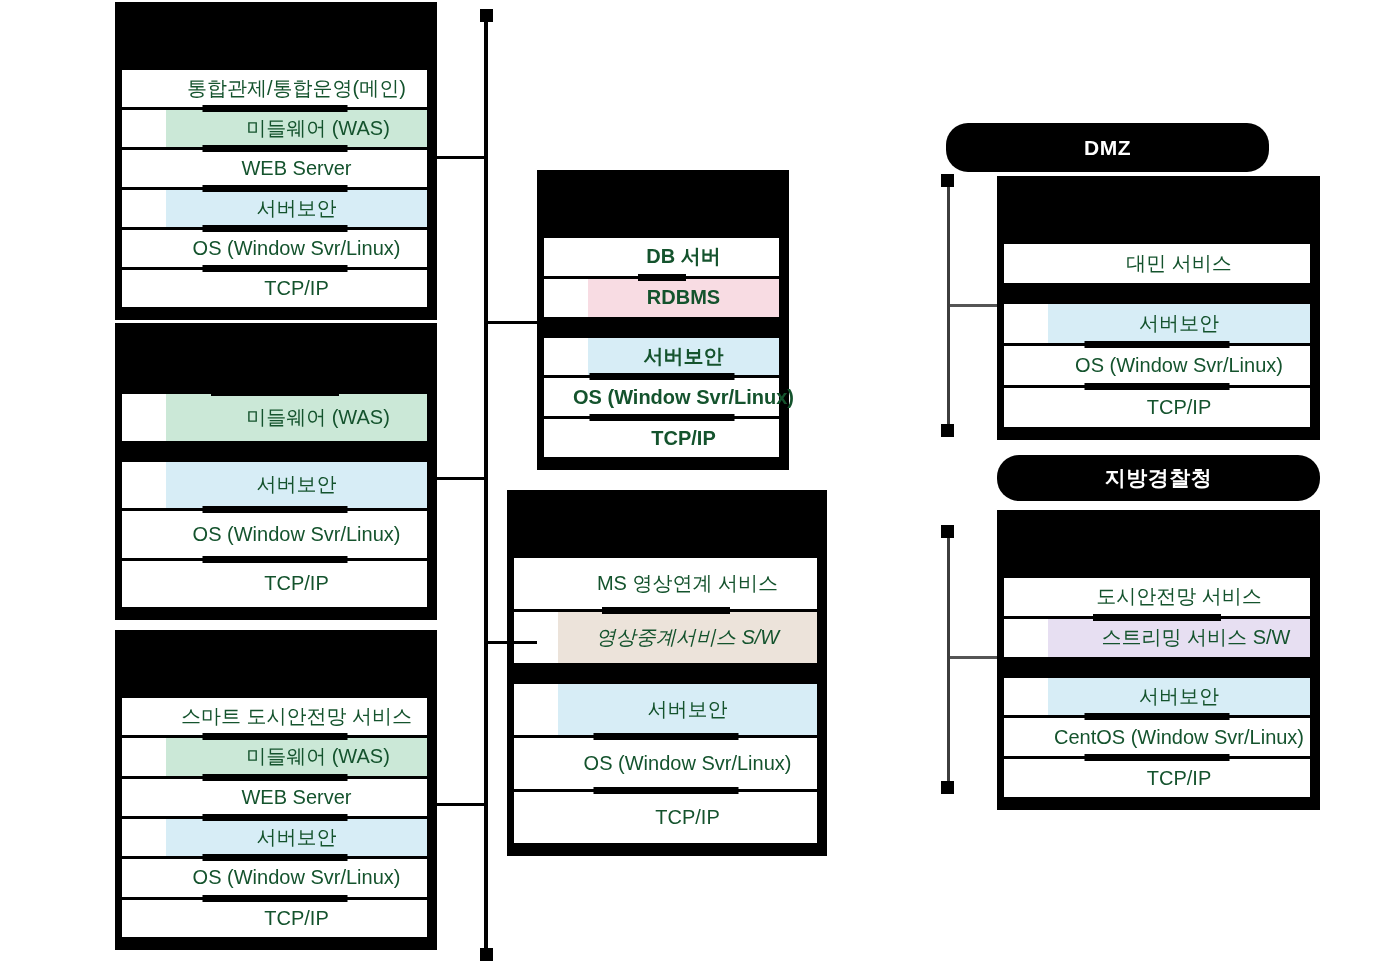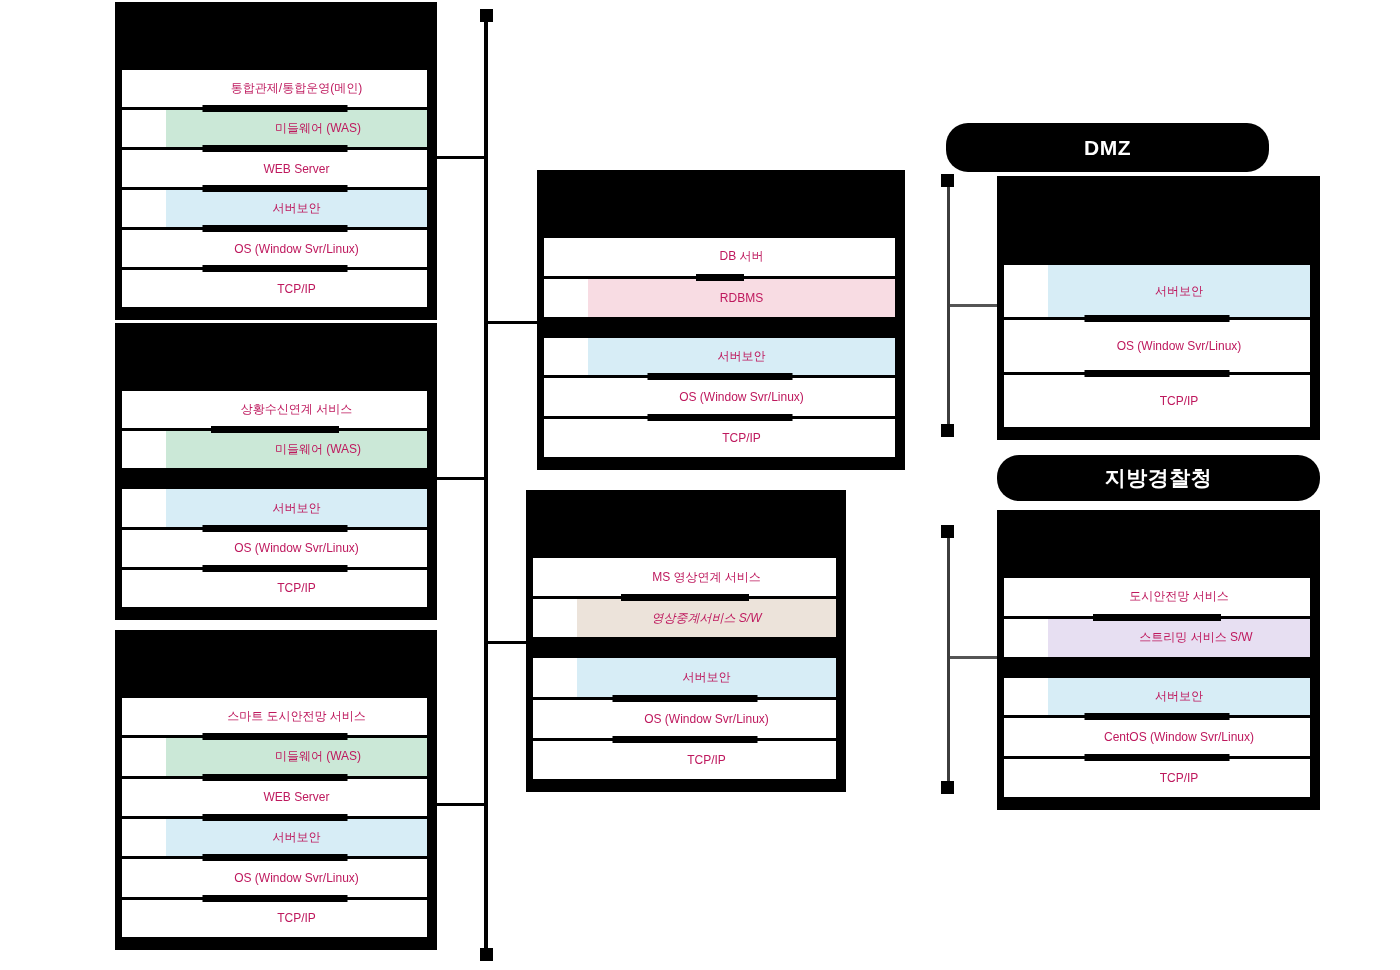--- a/index.html
+++ b/index.html
@@ -11,21 +11,21 @@
 
   
   .stack-box { position:absolute; background:#000000; }
   .box-header { position:absolute; left:0; top:0; right:0; height:68px; background:#000000; }
   .box-body {
     position:absolute; left:7px; right:10px; top:68px; bottom:13px;
     background:#ffffff; display:flex; flex-direction:column;
   }
   .row {
     flex:1; display:flex; align-items:center; justify-content:center;
-    font-size:12px; color:#be185d; background:#ffffff; white-space:nowrap;margin-left:44px;
+    font-size:20px; color:#14532d; background:#ffffff; white-space:nowrap;margin-left:44px;
   }
   .c-green  { background:#cbe8d7;padding-left:43px; }
   .c-blue   { background:#d7edf6; }
   .c-pink   { background:#f8dce3; }
   .c-tan    { background:#ece3da;font-style:italic; }
   .c-purple { background:#e7dff2;padding-left:34px; }
 
   .sep { height:3px; background:#000000; position:relative; flex:none; }
   .bar {
     position:absolute; left:50%; transform:translateX(-50%);
@@ -40,22 +40,22 @@
   .pill {
     position:absolute; background:#000000; color:#ffffff;
     border-radius:22px; display:flex; align-items:center; justify-content:center;
     font-size:21px; font-weight:700; letter-spacing:0.5px;
   }
 
   
   #box-main      { left:115px; top:2px;   width:322px; height:318px; }
   #box-situation { left:115px; top:323px; width:322px; height:297px; }
   #box-smart     { left:115px; top:630px; width:322px; height:320px; }
-  #box-db        { left:537px; top:170px; width:368px; height:300px; }
-  #box-video     { left:526px; top:490px; width:320px; height:302px; }
+  #box-db        { left:537px; top:170px; width:252px; height:300px;font-weight:bold; }
+  #box-video     { left:507px; top:490px; width:320px; height:366px; }
   #pill-dmz      { left:946px; top:123px; width:323px; height:49px; }
   #box-dmz       { left:997px; top:176px; width:323px; height:264px; }
   #pill-police   { left:997px; top:455px; width:323px; height:46px; }
   #box-police    { left:997px; top:510px; width:323px; height:300px; }
 
   
   .vline, .hline, .cap { position:absolute; }
   .cap { width:13px; height:13px; background:#000000; }
 
   #trunk       { left:484px; top:21px;  width:4px;  height:929px; background:#000000; }
@@ -106,21 +106,20 @@
       <div class="sep">
           <span class="bar w"></span>
         </div>
       <div class="row">TCP/IP</div>
     </div>
   </div>
 
   <div class="stack-box" id="box-situation">
     <div class="box-header"></div>
     <div class="box-body">
-      <div class="row">상황수신연계 서비스</div>
       <div class="sep">
           <span class="bar m"></span>
         </div>
       <div class="row c-green">미들웨어 (WAS)</div>
       <div class="band"></div>
       <div class="row c-blue">서버보안</div>
       <div class="sep">
           <span class="bar w"></span>
         </div>
       <div class="row">OS (Window Svr/Linux)</div>
@@ -198,20 +197,21 @@
         </div>
       <div class="row">TCP/IP</div>
     </div>
   </div>
 
   <div class="pill" id="pill-dmz">DMZ</div>
 
   <div class="stack-box" id="box-dmz">
     <div class="box-header"></div>
     <div class="box-body">
+      <div class="row">대민 서비스</div>
       <div class="band"></div>
       <div class="row c-blue">서버보안</div>
       <div class="sep">
           <span class="bar w"></span>
         </div>
       <div class="row">OS (Window Svr/Linux)</div>
       <div class="sep">
           <span class="bar w"></span>
         </div>
       <div class="row">TCP/IP</div>

